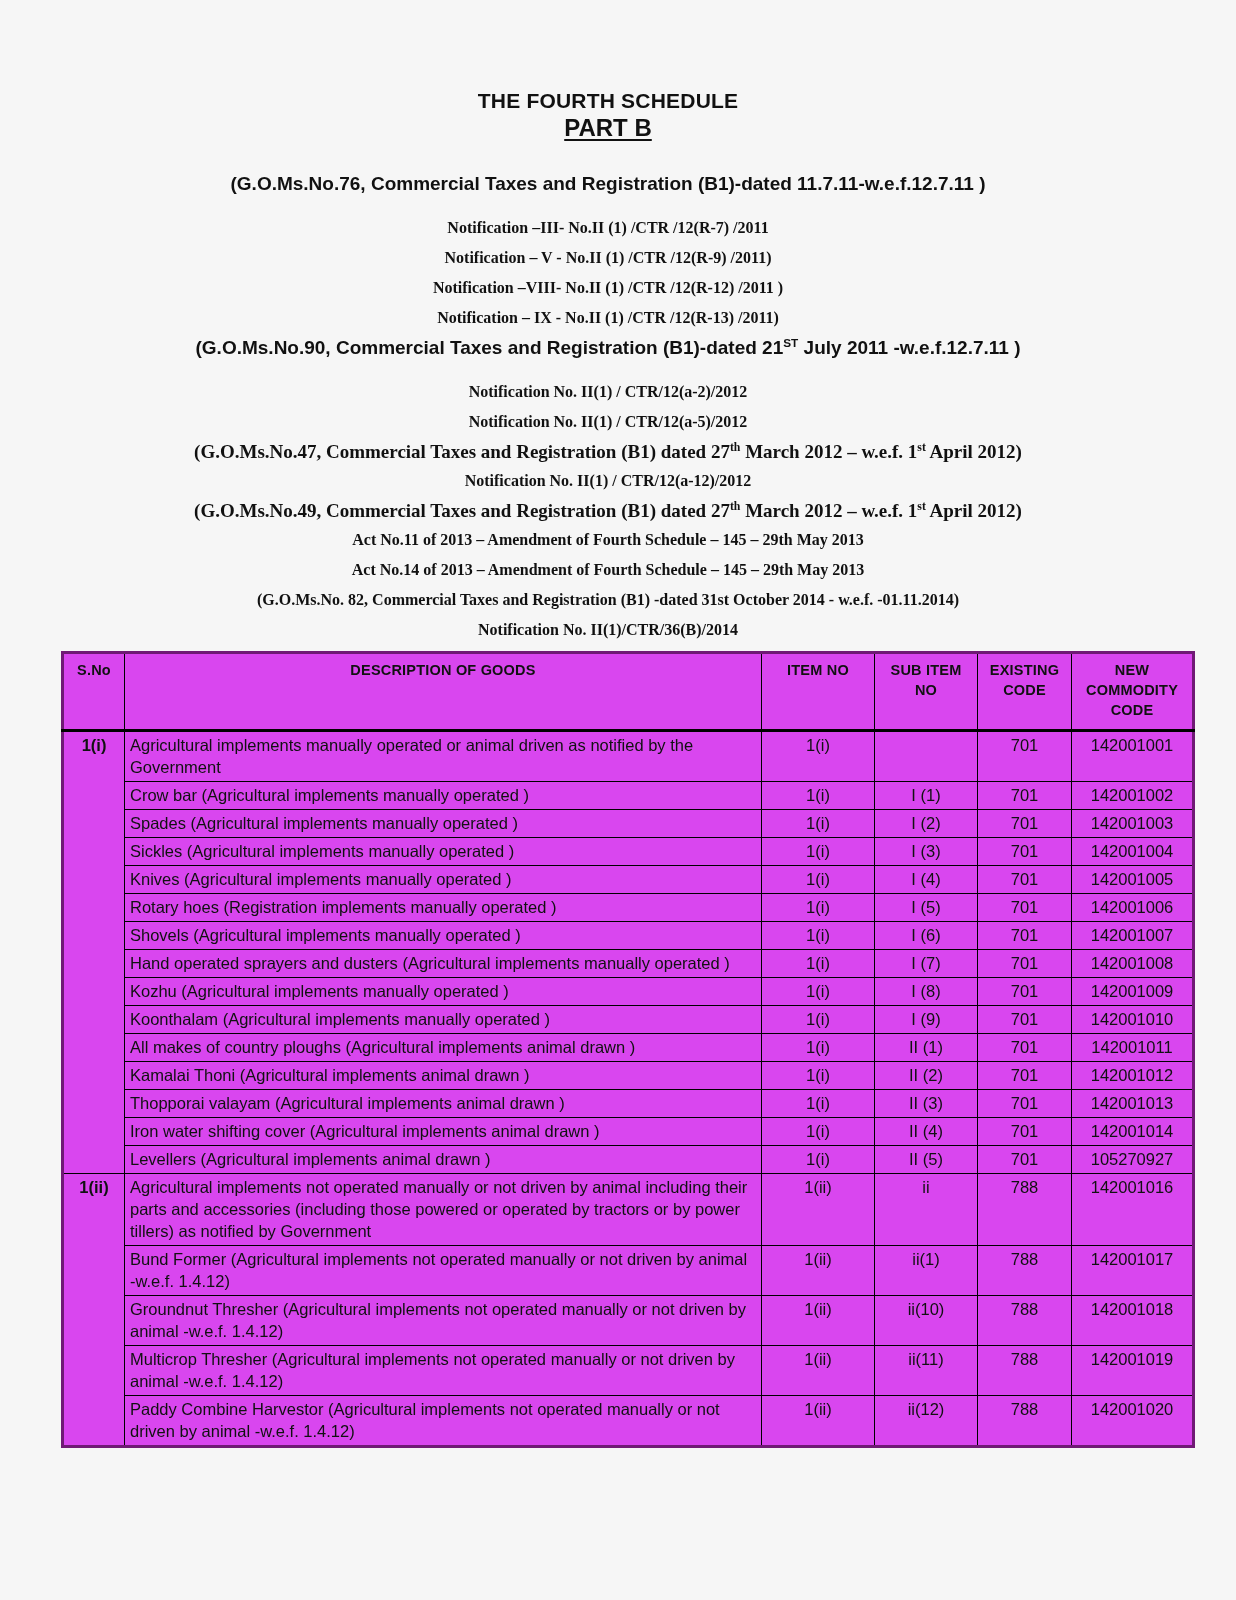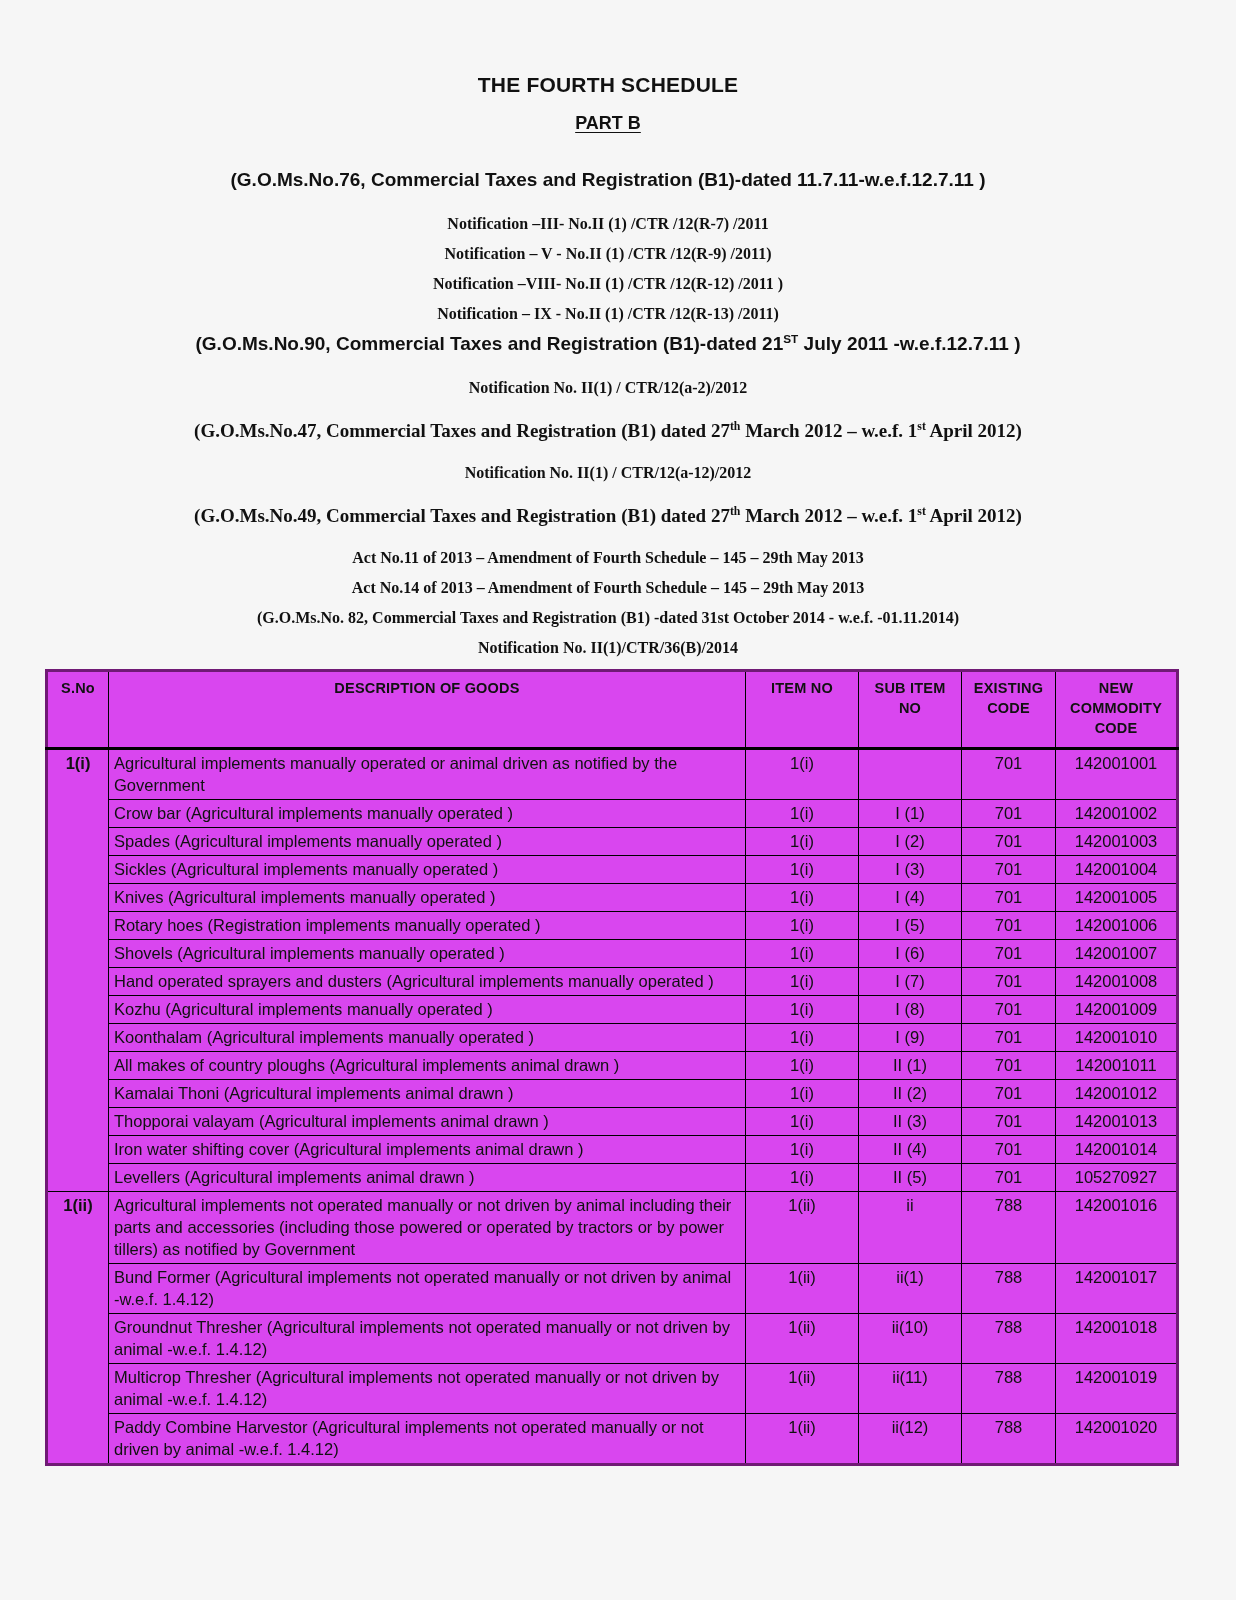--- a/index.html
+++ b/index.html
@@ -13,42 +13,42 @@
     background: #f6f6f6;
     font-family: "Liberation Sans", sans-serif;
     color: #111111;
     overflow: hidden;
   }
   .page {
     position: relative;
     width: 1216px;
     height: 1600px;
     box-sizing: border-box;
-    padding: 0;
+    padding: 16px;
   }
 
   
   .heading-block {
     padding-top: 72px;
     text-align: center;
   }
   .doc-title {
     font-family: "Liberation Sans", sans-serif;
     font-weight: bold;
     font-size: 21px;
     letter-spacing: 0.2px;
     line-height: 26px;
     margin: 0;
   }
   .doc-subtitle {
     font-family: "Liberation Sans", sans-serif;
     font-weight: bold;
-    font-size: 18px;
+    font-size: 24px;
     line-height: 27px;
-    margin: 12px;
+    margin: 0;
   }
   .doc-subtitle span.ul {
     text-decoration: underline;
     text-underline-offset: 3px;
   }
 
   .go-line {
     font-family: "Liberation Sans", sans-serif;
     font-weight: bold;
     font-size: 19px;
@@ -63,21 +63,21 @@
     font-weight: bold;
     font-size: 16px;
     line-height: 30px;
     margin: 0;
   }
   .serif-go-line {
     font-family: "Liberation Serif", serif;
     font-weight: bold;
     font-size: 19px;
     line-height: 29px;
-    margin: 13px;
+    margin: 0;
   }
   sup {
     font-size: 0.62em;
     vertical-align: super;
     line-height: 0;
   }
 
   
   .table-wrap {
     margin: 6px 45px 0 45px;
@@ -149,20 +149,21 @@
     <div class="doc-subtitle"><span class="ul">PART  B</span></div>
 
     <div id="preamble">
         <div class="go-line first">(G.O.Ms.No.76, Commercial Taxes and Registration (B1)-dated 11.7.11-w.e.f.12.7.11 )</div>
         <div class="notif-line">Notification –III- No.II (1) /CTR /12(R-7) /2011</div>
         <div class="notif-line">Notification – V  - No.II (1) /CTR /12(R-9) /2011)</div>
         <div class="notif-line">Notification –VIII- No.II (1) /CTR /12(R-12) /2011  )</div>
         <div class="notif-line">Notification – IX  - No.II (1) /CTR /12(R-13) /2011)</div>
         <div class="go-line tight">(G.O.Ms.No.90, Commercial Taxes and Registration (B1)-dated 21<sup>ST</sup> July 2011 -w.e.f.12.7.11 )</div>
         <div class="notif-line">Notification No. II(1) / CTR/12(a-2)/2012</div>
+        <div class="notif-line">Notification No. II(1) / CTR/12(a-5)/2012</div>
         <div class="serif-go-line">(G.O.Ms.No.47, Commercial Taxes and Registration (B1) dated 27<sup>th</sup> March 2012 – w.e.f.  1<sup>st</sup> April 2012)</div>
         <div class="notif-line">Notification No. II(1) / CTR/12(a-12)/2012</div>
         <div class="serif-go-line">(G.O.Ms.No.49, Commercial Taxes and Registration (B1) dated 27<sup>th</sup> March 2012 – w.e.f.  1<sup>st</sup> April 2012)</div>
         <div class="notif-line">Act No.11 of 2013 – Amendment of Fourth Schedule – 145 – 29th May 2013</div>
         <div class="notif-line">Act No.14 of 2013 – Amendment of Fourth Schedule –  145 – 29th May 2013</div>
         <div class="notif-line">(G.O.Ms.No. 82, Commercial Taxes  and Registration (B1) -dated 31st October 2014 - w.e.f. -01.11.2014)</div>
         <div class="notif-line">Notification  No. II(1)/CTR/36(B)/2014</div>
       </div>
   </div>
 

